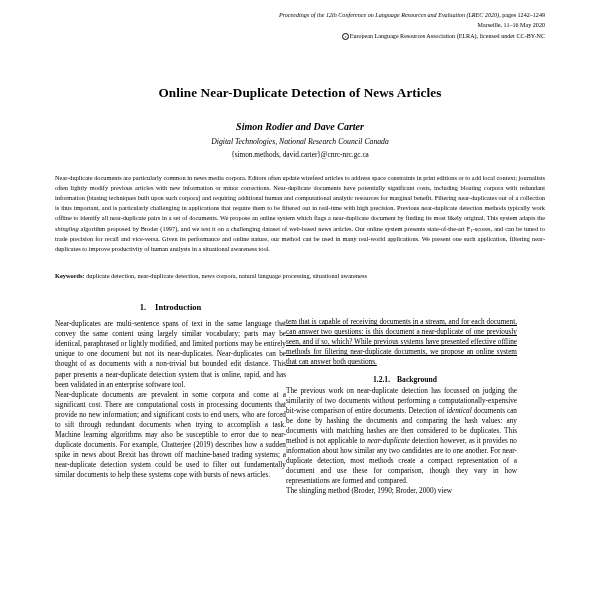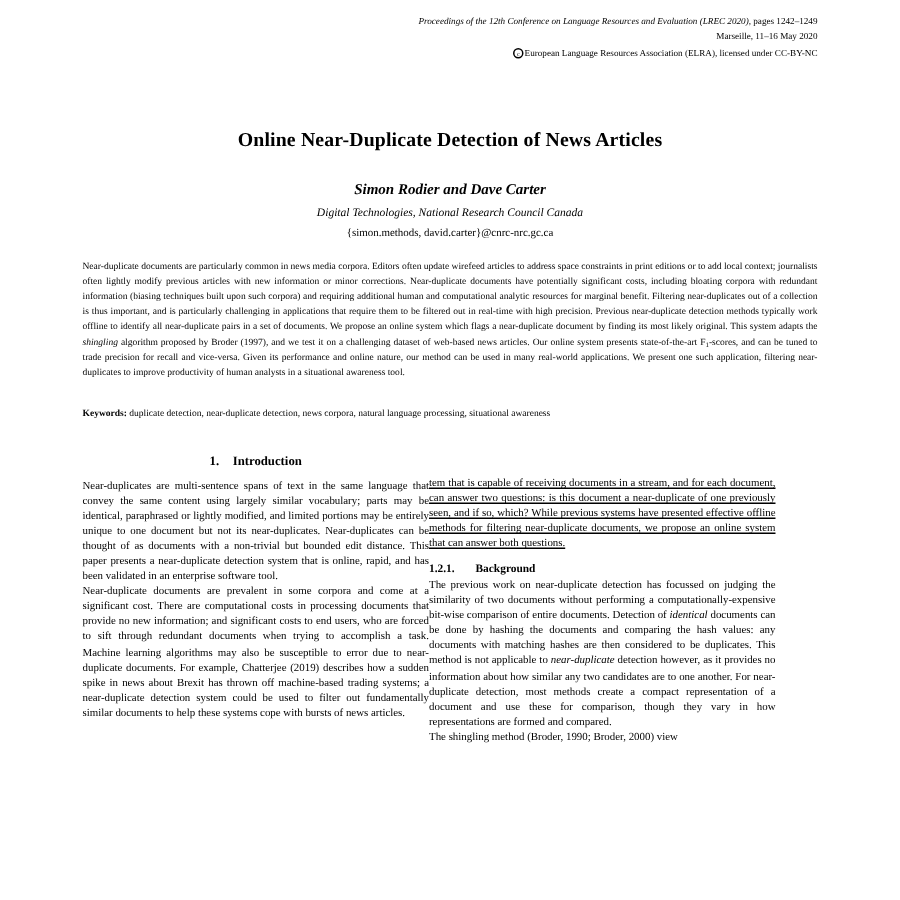--- a/index.html
+++ b/index.html
@@ -132,20 +132,21 @@
     margin: 9px 0 4px 0;
   }
   .sec-h2 .num {
     display: inline-block;
     width: 25px;
   }
   .sec-h3 {
     font-size: 7.6px;
     font-weight: bold;
     margin: 7px 0 2px 0;
+    text-align: center;
   }
   .sec-h3 .num {
     display: inline-block;
     width: 31px;
   }
   .ptext {
     font-size: 7.25px;
     line-height: 1.385;
     text-align: justify;
     text-justify: inter-word;

